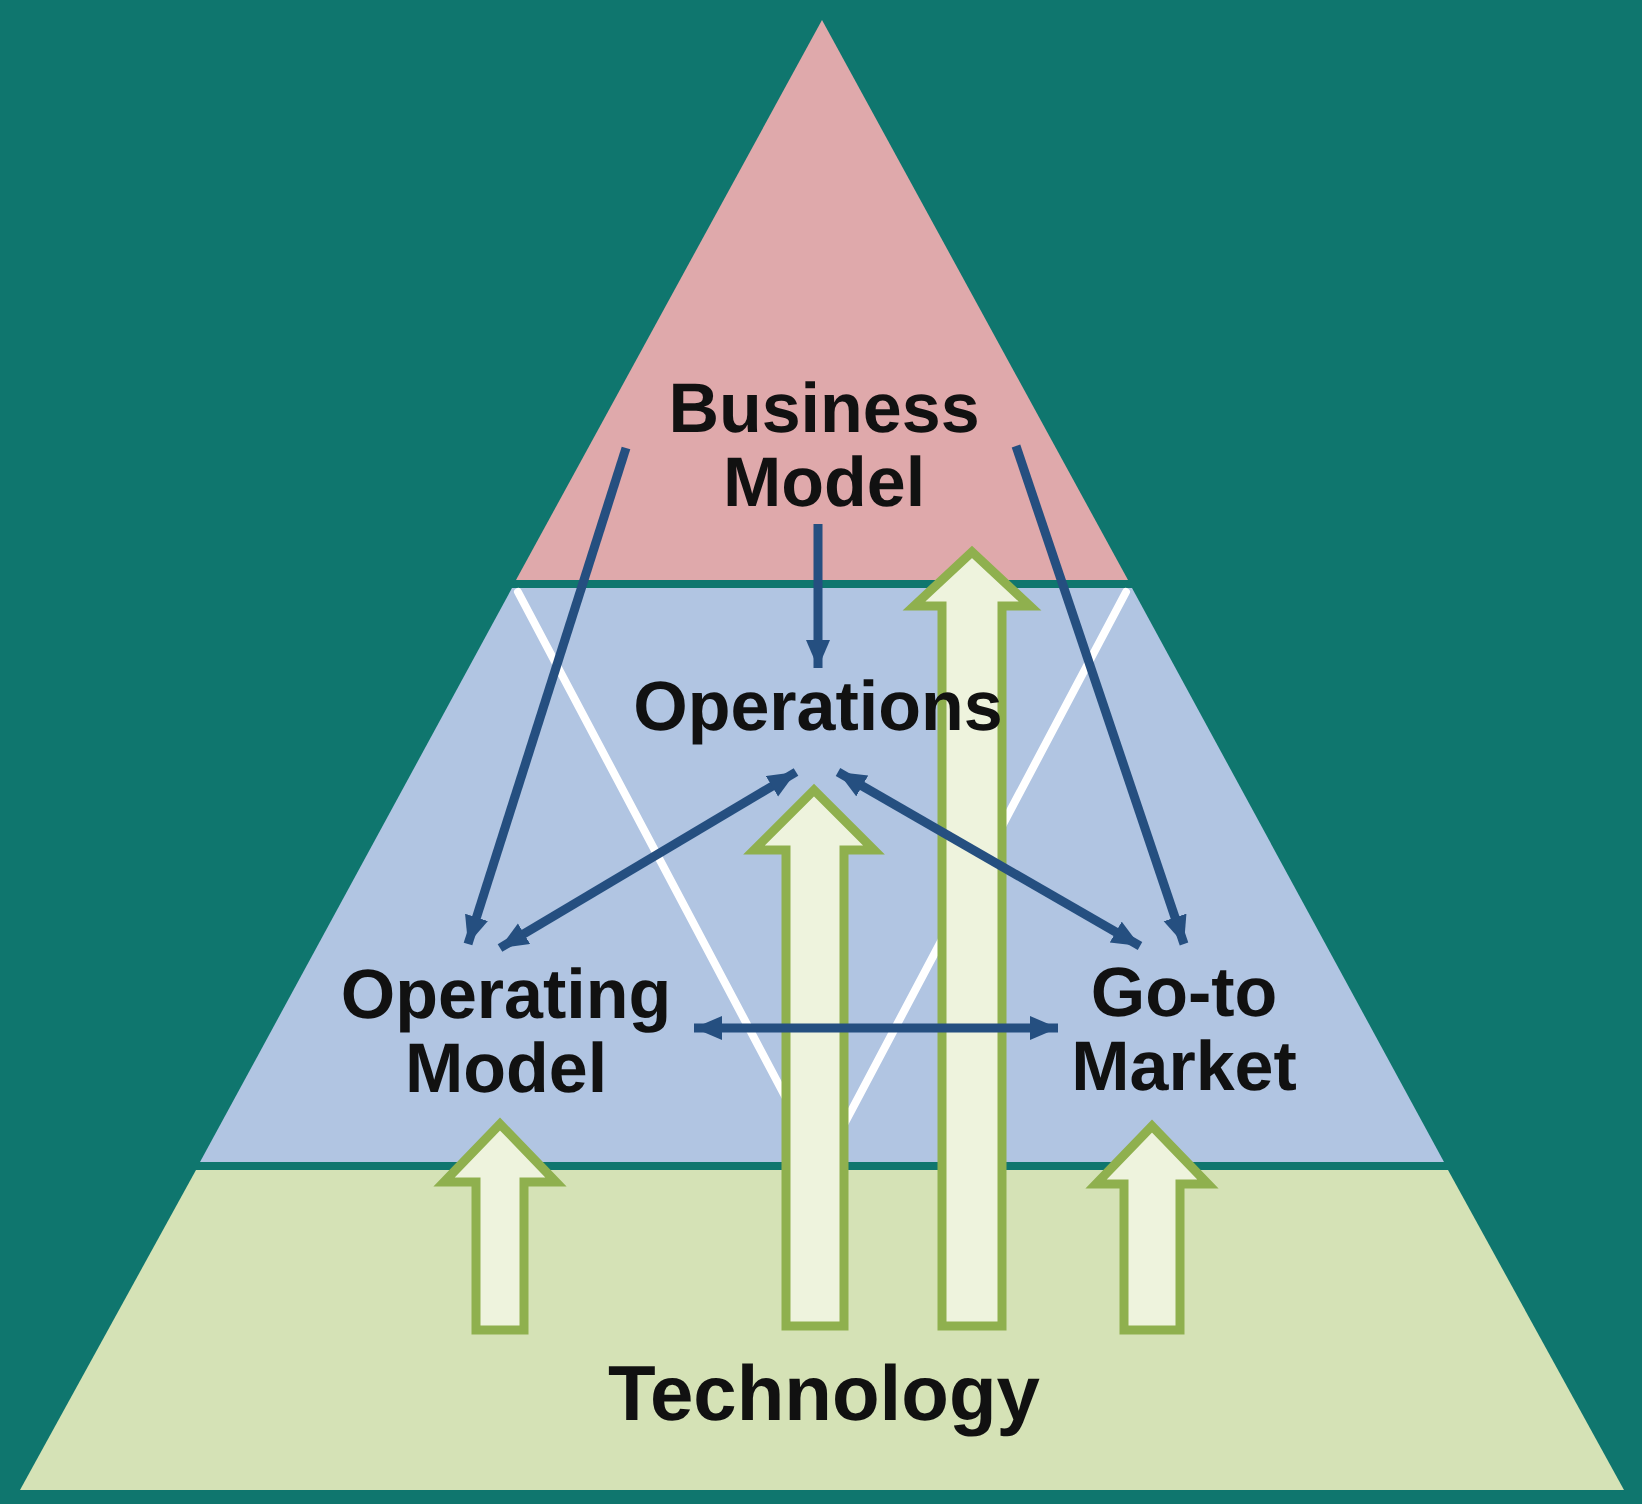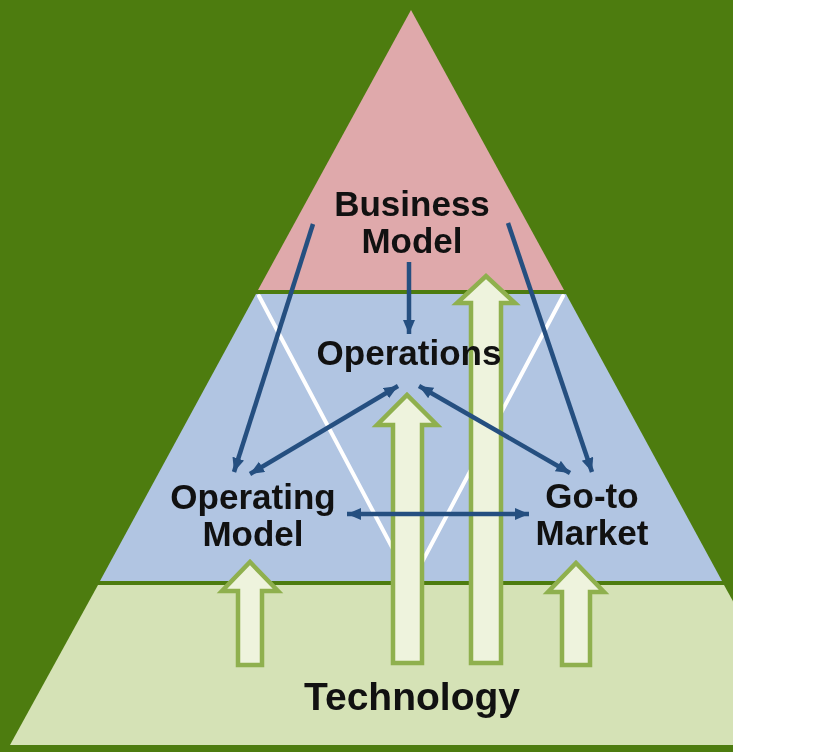--- a/index.html
+++ b/index.html
@@ -2,23 +2,23 @@
 <html><head>
 <meta charset="utf-8">
 <style>
   html, body {
     margin: 0;
     padding: 0;
     background: #ffffff;
   }
   .stage {
     position: relative;
-    width: 733px;
+    width: 821px;
     height: 752px;
-    background: #4d7c0f;
+    background: #0f766e;
     overflow: hidden;
   }
   svg { display: block; }
   .layer-label {
     font-family: "Liberation Sans", sans-serif;
     font-weight: 700;
     font-size: 35px;
     text-anchor: middle;
   }
   .layer-label-lg {

